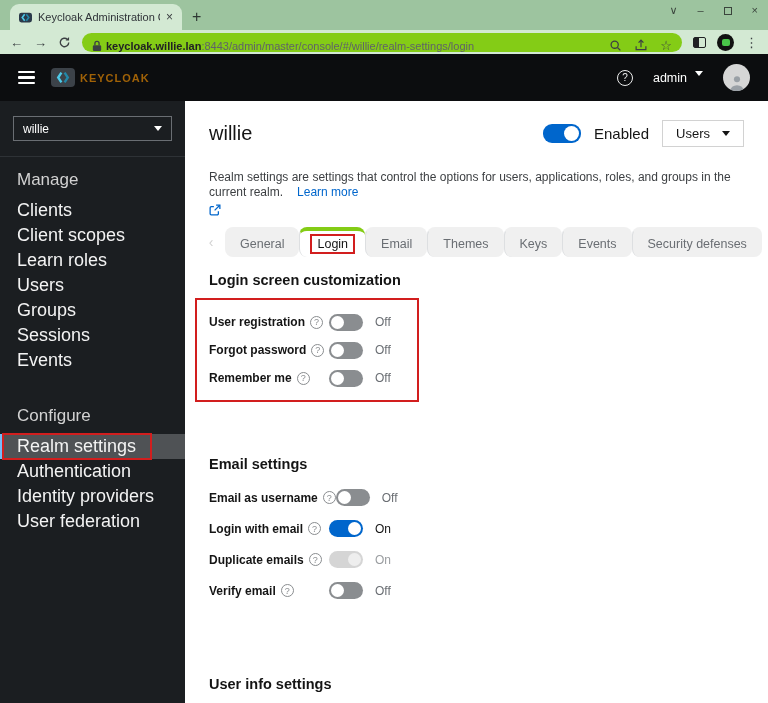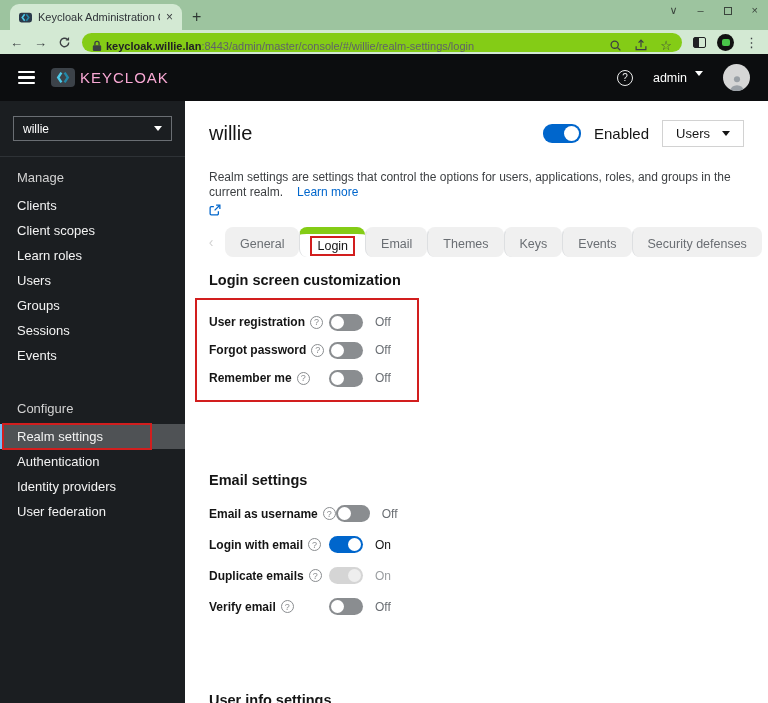--- a/index.html
+++ b/index.html
@@ -29,37 +29,37 @@
   .extavatar { width:17px; height:17px; border-radius:50%; background:#111; display:flex; align-items:center; justify-content:center; }
   .extavatar i { width:8px; height:7px; background:#49c549; border-radius:2px; display:block; }
   .kebab { font-size:13px; color:#3c4043; }
 
   
   .masthead { height:47px; background:#0c0d0f; display:flex; align-items:center; padding:0 18px; gap:16px; }
   .hamburger { display:flex; flex-direction:column; gap:3px; width:17px; }
   .hamburger i { height:2.4px; background:#fff; display:block; border-radius:1px; }
   .brand { display:flex; align-items:center; gap:5px; }
   .brand-badge { width:24px; height:19px; background:#3c4249; border-radius:4px; display:flex; align-items:center; justify-content:center; }
-  .brand-name { color:#f9a8d4; font-weight:normal; font-size:15px; letter-spacing:1px; }
+  .brand-name { color:#a16207; font-weight:bold; font-size:11px; letter-spacing:1px; }
   .mast-right { margin-left:auto; display:flex; align-items:center; gap:20px; }
   .help-circ { width:16px; height:16px; border:1.4px solid #ededed; border-radius:50%; color:#ededed; font-size:10px; display:flex; align-items:center; justify-content:center; }
   .mast-user { color:#fff; font-size:12.5px; display:flex; align-items:flex-start; gap:8px; }
   .caret { width:0; height:0; border-left:4px solid transparent; border-right:4px solid transparent; border-top:5px solid #fff; display:inline-block; }
   .mast-avatar { width:27px; height:27px; border-radius:50%; background:#d6d6d6; display:flex; align-items:flex-end; justify-content:center; overflow:hidden; }
 
   
   .body { display:flex; height:602px; }
 
   
   .sidebar { width:185px; flex-shrink:0; background:#1b1e21; padding-top:15px; color:#fff; }
   .realm-select { margin:0 13px; height:25px; border:1px solid #6a6e73; display:flex; align-items:center; justify-content:space-between; padding:0 9px; font-size:12px; color:#fff; background:#1b1e21; }
   .nav { margin-top:15px; border-top:1px solid #2e3236; }
-  .nav-section-label { padding:13px 17px 8px; font-size:13px; color:#d2d2d2; }
+  .nav-section-label { padding:13px 17px 8px; font-size:17px; color:#d2d2d2; }
   .nav-section-label.later { margin-top:20px; }
-  .nav-item { padding:5px 17px; font-size:13px; line-height:15px; color:#f3f3f3; position:relative; cursor:default; }
+  .nav-item { padding:5px 17px; font-size:18px; line-height:15px; color:#f3f3f3; position:relative; cursor:default; }
   .nav-item.active { background:#4f5255; box-shadow:inset 3px 0 0 #73bcf7; }
   .sidebar-red { position:absolute; left:2px; right:33px; top:-1px; bottom:-1px; border:2px solid #d21e1e; pointer-events:none; }
 
   
   .main { flex:1; background:#fff; overflow:hidden; }
   .page-header { padding:19px 24px 0; }
   .title-row { display:flex; align-items:center; }
   .page-title { font-size:20px; font-weight:500; color:#151515; }
   .hdr-right { margin-left:auto; display:flex; align-items:center; gap:13px; }
   .enabled-label { font-size:15px; color:#151515; }
@@ -69,21 +69,21 @@
   .learn-more { color:#0066cc; margin-left:14px; }
   .extlink-line { margin-top:2px; height:14px; }
 
   
   .tabbar { margin-top:11px; display:flex; align-items:stretch; height:30px; padding-left:12px; }
   .tab-scroll { display:flex; align-items:center; justify-content:center; font-size:14px; }
   .tab-scroll.left { width:28px; color:#d2d2d2; }
   .tabs { display:flex; align-items:stretch; }
   .tab { background:#f0f0f0; display:flex; align-items:center; padding:0 15px; font-size:12.5px; color:#6a6e73; border-top:3px solid transparent; white-space:nowrap;border-radius:8px; }
   .tabs .tab + .tab { border-left:1px solid #dddfe1; }
-  .tab.active { background:#fff; border-top:7px solid #84cc16; color:#151515; }
+  .tab.active { background:#fff; border-top:4px solid #84cc16; color:#151515; }
   .tab-annot { border:2px solid #d21e1e; padding:1px 5px; margin:0 -5px; }
 
   
   .form-area { padding:15px 24px 0; }
   .section-heading { font-size:14.5px; font-weight:bold; color:#151515; }
   .rows { margin-top:10px; }
   .rows.red-box { border:2px solid #d21e1e; display:inline-block; padding:8px 26px 8px 12px; margin-left:-14px; min-width:178px; }
   .trow { display:flex; align-items:center; height:28px; }
   .sec-email .trow, .sec-user .trow { height:31px; }
   .label-wrap { min-width:120px; display:flex; align-items:center; gap:5px; }
@@ -93,21 +93,21 @@
   .pf-switch .knob { position:absolute; top:2px; width:13px; height:13px; border-radius:50%; background:#fff; }
   .pf-switch.off { background:#8a8d90; } .pf-switch.off .knob { left:2px; }
   .pf-switch.on { background:#0066cc; } .pf-switch.on .knob { right:2px; }
   .pf-switch.disabled { background:#d5d5d5; } .pf-switch.disabled .knob { right:2px; background:#eeeeee; }
   .pf-switch.big { width:38px; height:19px; } .pf-switch.big .knob { width:15px; height:15px; }
   .state { margin-left:12px; font-size:12px; }
   .state.off { color:#6a6e73; }
   .state.on { color:#151515; }
   .state.disabled { color:#9a9da0; }
 
-  .sec-email { margin-top:70px; }
+  .sec-email { margin-top:54px; }
   .sec-user { margin-top:70px; }
 </style>
 </head>
 <body>
 
 <div class="screen">
 
   <div class="tabstrip">
     <div class="btab">
       <svg width="13" height="13" viewBox="0 0 16 16">

